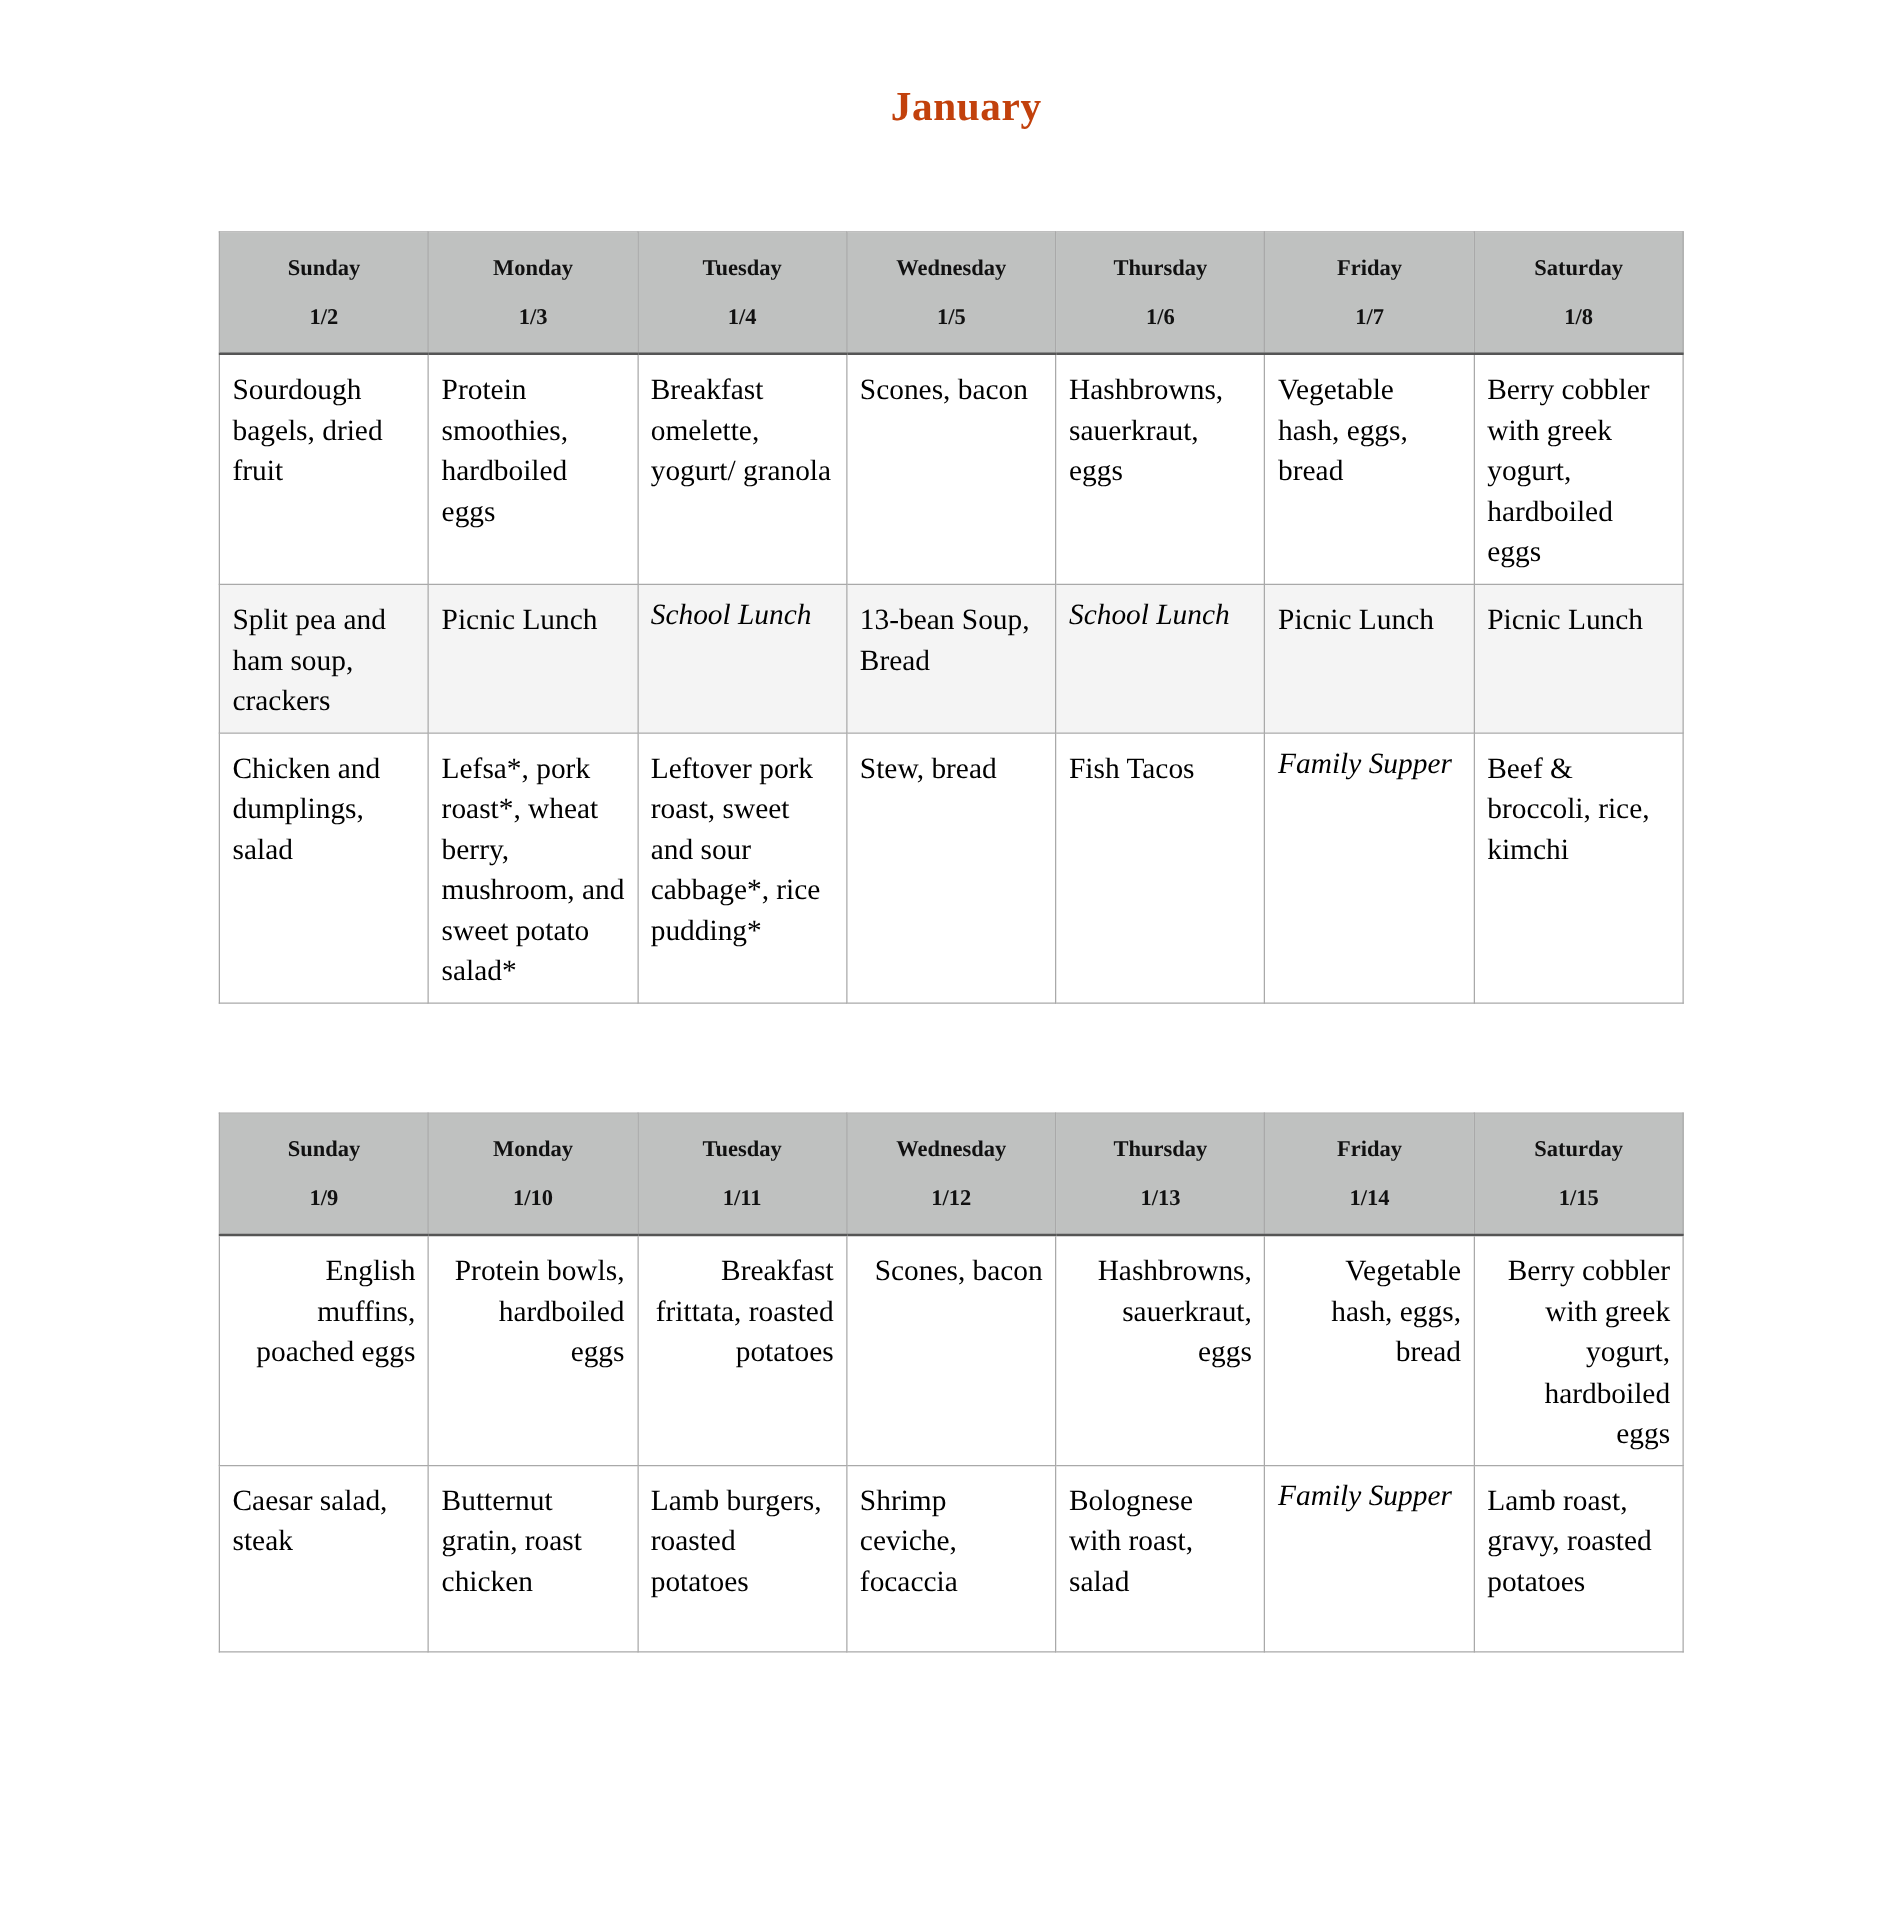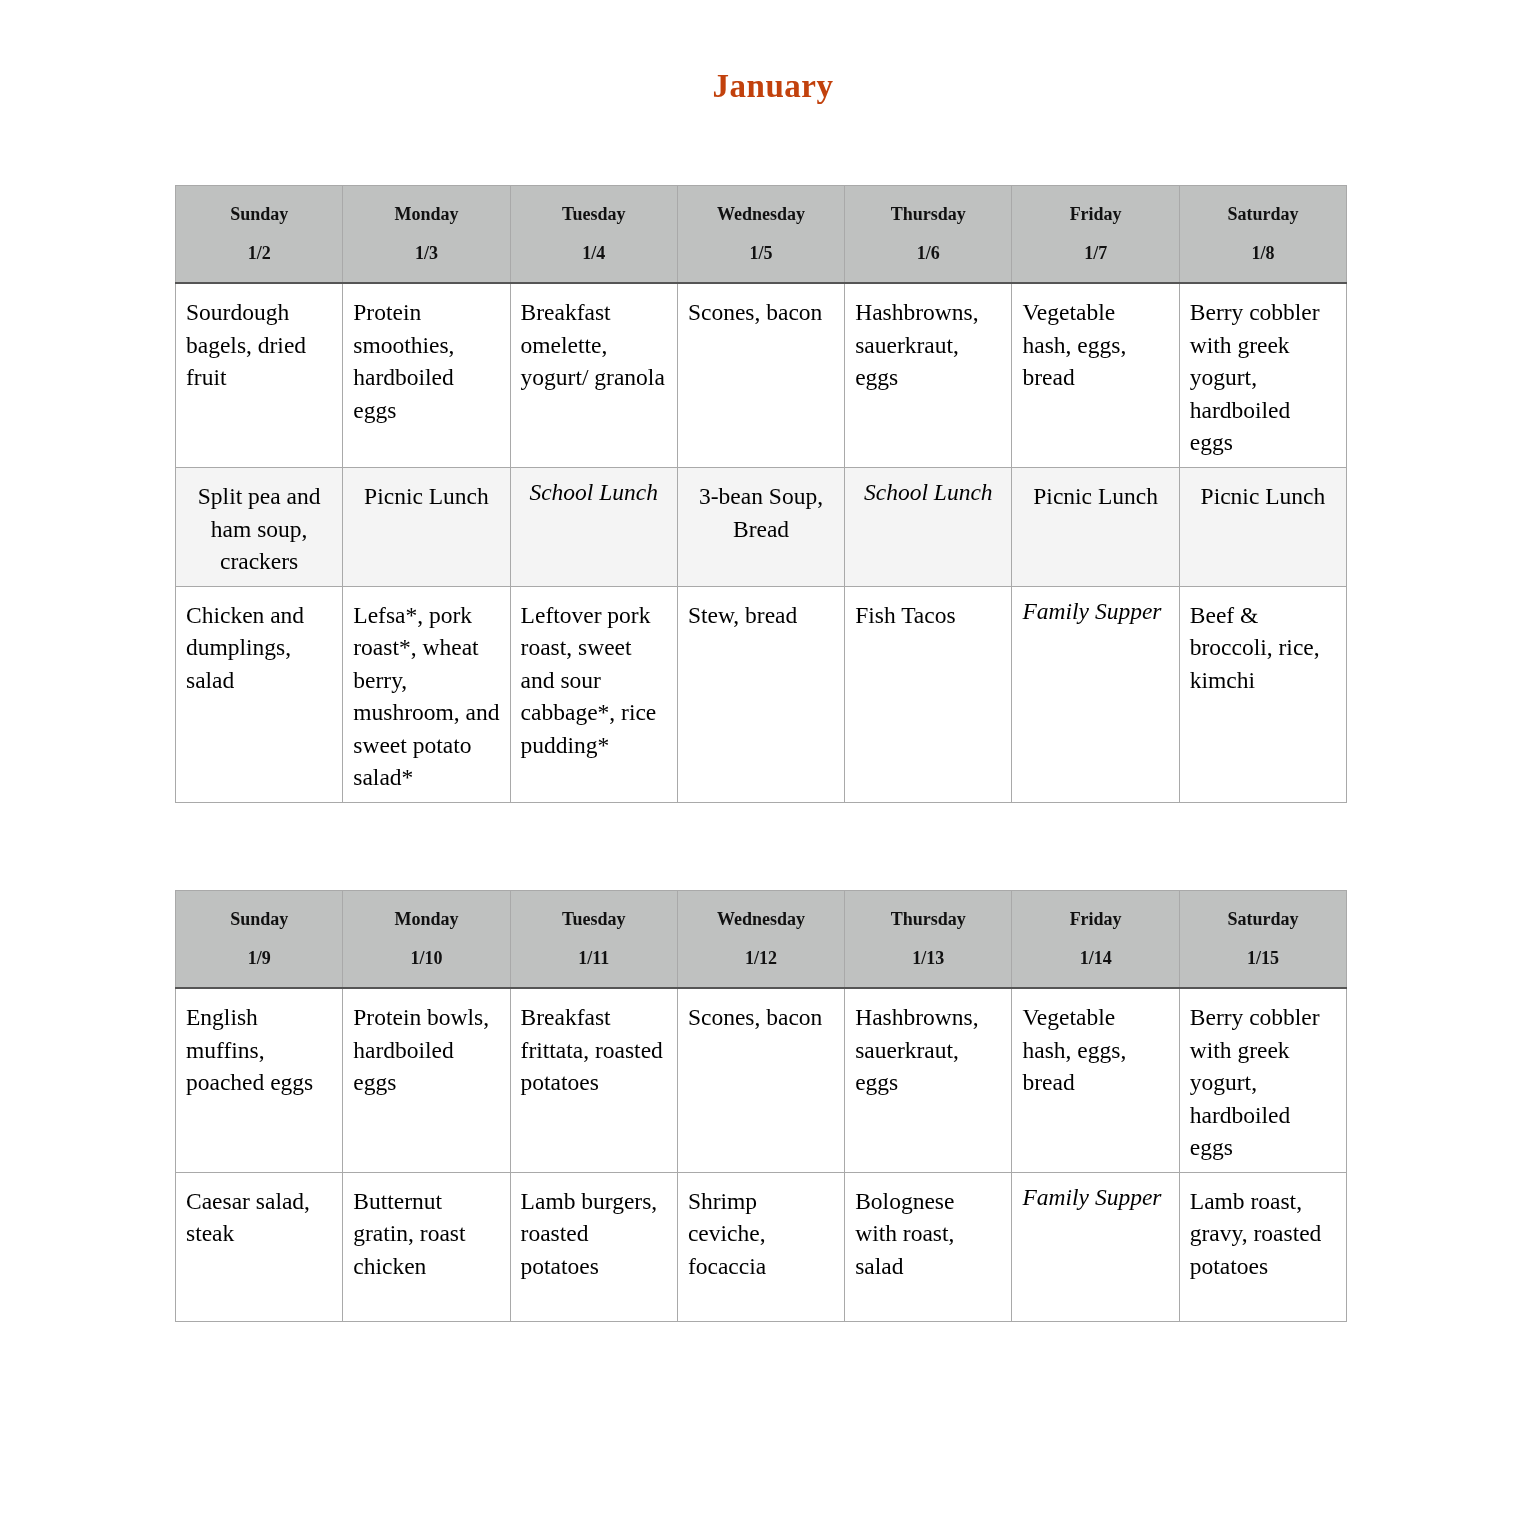--- a/index.html
+++ b/index.html
@@ -60,23 +60,23 @@
       color: #000000;
       word-wrap: break-word;
     }
     .week-table tr.lunch td { background: #f4f4f4; }
     .week-table td.italic {
       font-style: italic;
       padding-top: 8px;
       margin-left: 40px;
     }
     .w1 tr.breakfast td { height: 163px; }
-    .w1 tr.lunch td { height: 96px; text-align: center; }
+    .w1 tr.lunch td { height: 96px; }
     .w1 tr.dinner td { height: 195px; }
-    .w2 tr.breakfast td { height: 162px; }
+    .w2 tr.breakfast td { height: 162px; text-align: right; }
     .w2 tr.lunch td { height: 65px; }
     .w2 tr.dinner td { height: 128px; }
   </style>
 </head>
 <body>
 
 <h1 class="page-title">January</h1>
 
 <table class="week-table w1">
   <colgroup>
@@ -127,21 +127,21 @@
       <td>Breakfast omelette, yogurt/ granola</td>
       <td>Scones, bacon</td>
       <td>Hashbrowns, sauerkraut, eggs</td>
       <td>Vegetable hash, eggs, bread</td>
       <td>Berry cobbler with greek yogurt, hardboiled eggs</td>
     </tr>
     <tr class="lunch">
       <td>Split pea and ham soup, crackers</td>
       <td>Picnic Lunch</td>
       <td class="italic">School Lunch</td>
-      <td>3-bean Soup, Bread</td>
+      <td>13-bean Soup, Bread</td>
       <td class="italic">School Lunch</td>
       <td>Picnic Lunch</td>
       <td>Picnic Lunch</td>
     </tr>
     <tr class="dinner">
       <td>Chicken and dumplings, salad</td>
       <td>Lefsa*, pork roast*, wheat berry, mushroom, and sweet potato salad*</td>
       <td>Leftover pork roast, sweet and sour cabbage*, rice pudding*</td>
       <td>Stew, bread</td>
       <td>Fish Tacos</td>

